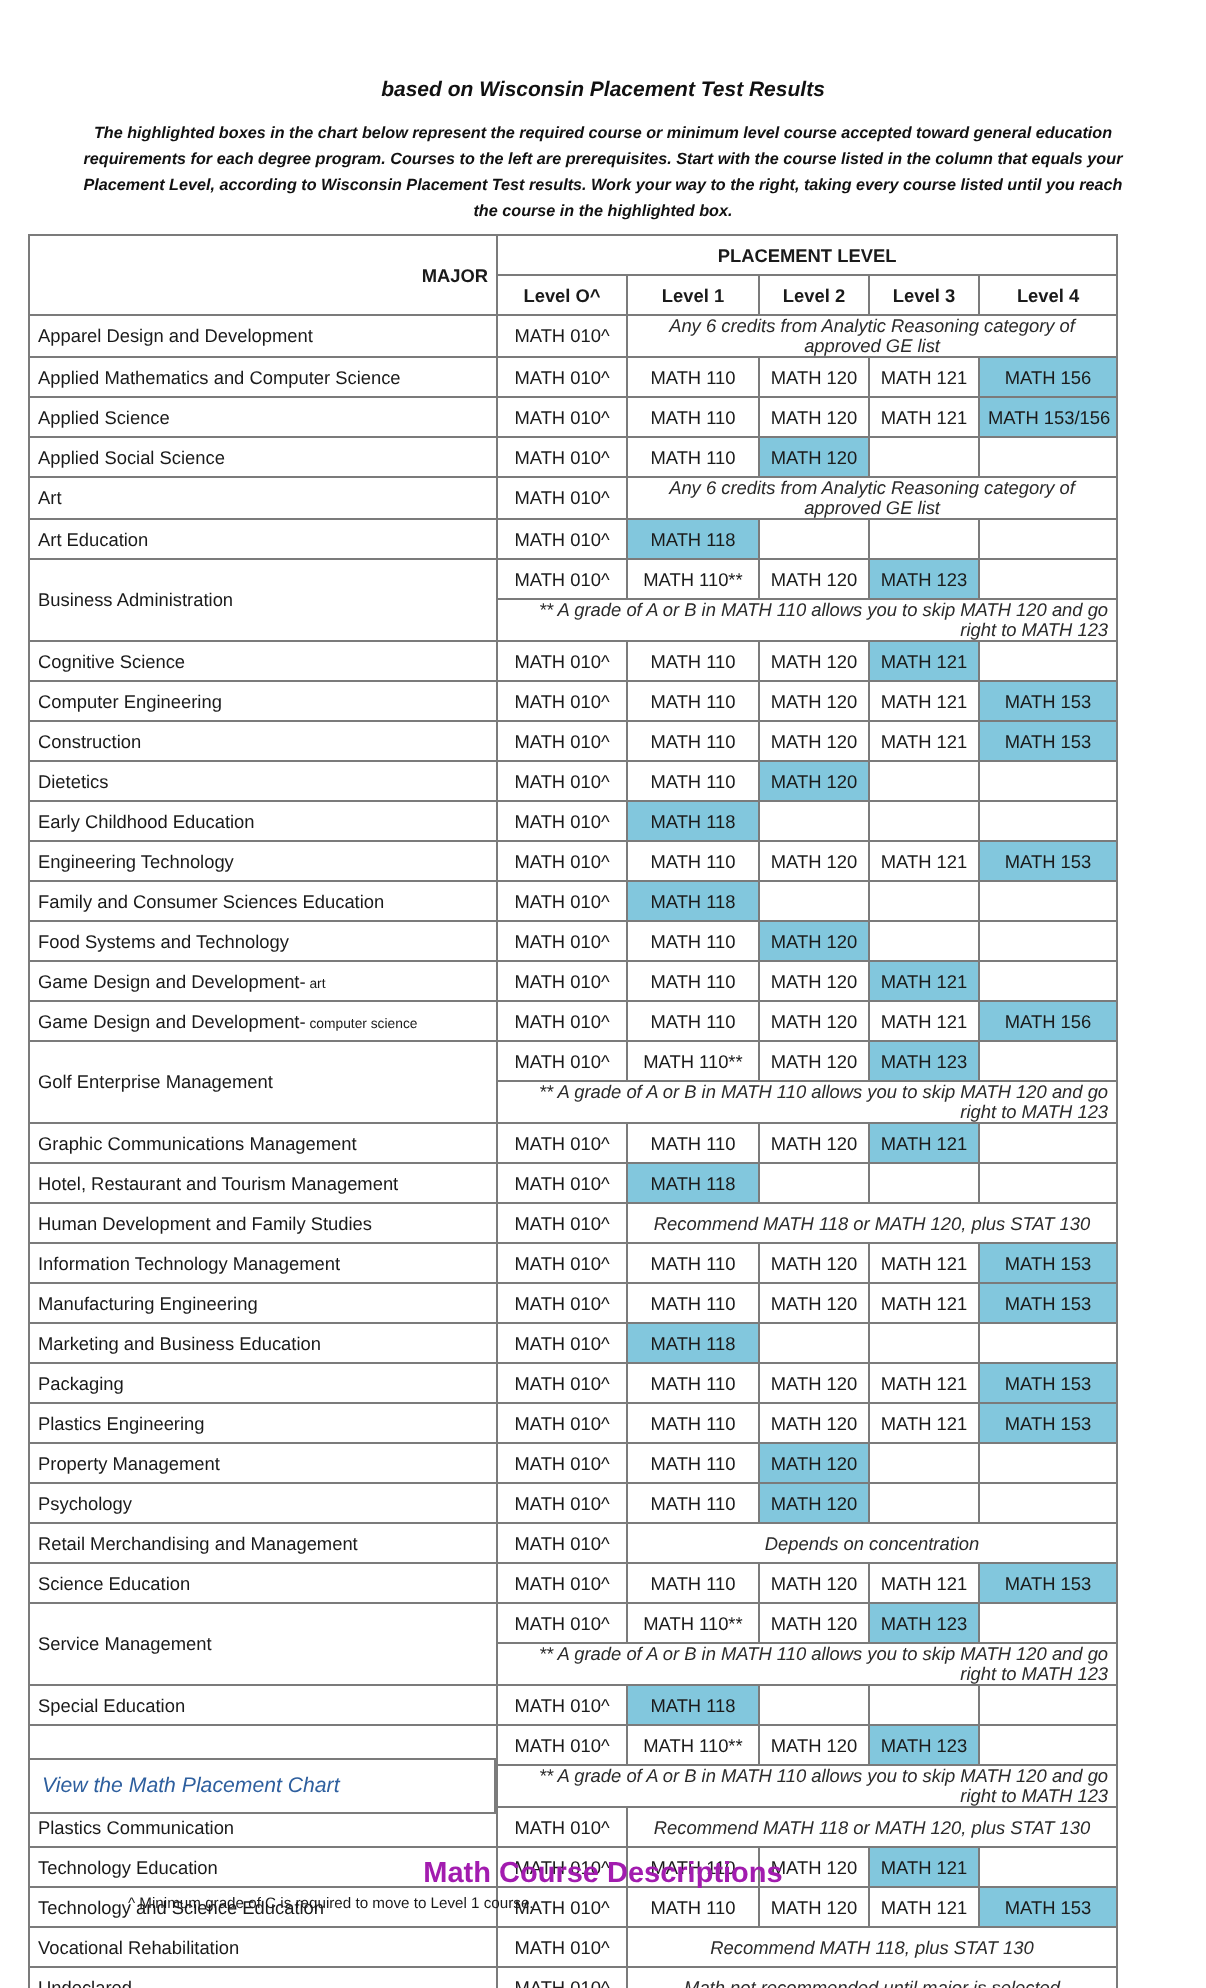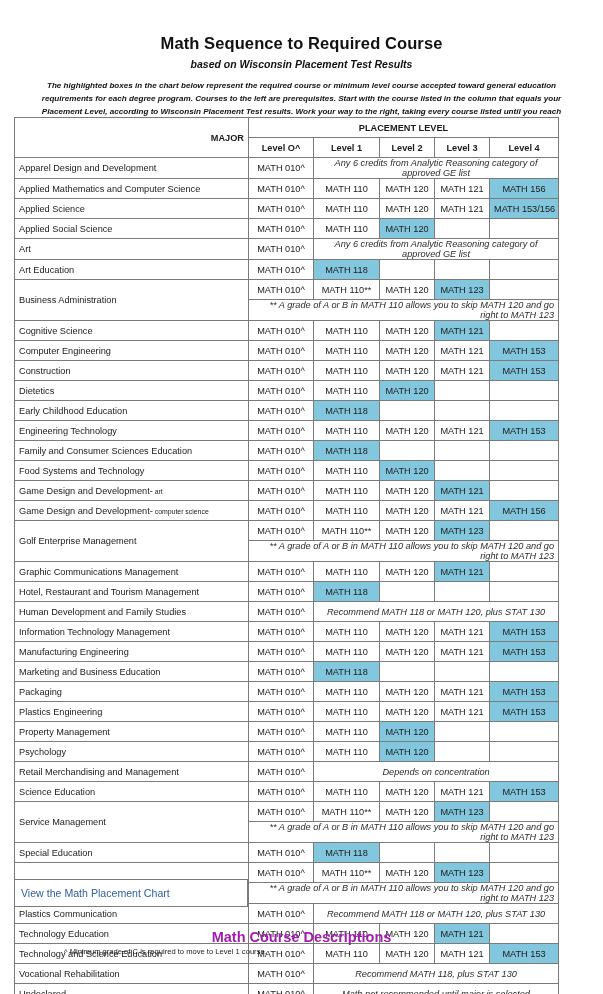--- a/index.html
+++ b/index.html
@@ -73,41 +73,40 @@
   
   table.chart{border:1px solid #6a6a6a;}
 
   
   .linkbox{
     position:absolute;left:14px;top:879px;width:234px;height:28px;
     border:1px solid #7b7b7b;box-sizing:border-box;
     display:flex;align-items:center;padding-left:6px;background:#fff;
   }
   .linkbox a{
-    color:#2e5f9e;font-size:10.6px;text-decoration:none;
+    color:#2e5f9e;font-size:10.6px;text-decoration:none;font-style:italic;
   }
 
   
   .footer-title{
     position:absolute;left:0;right:0;top:929px;text-align:center;
     font-size:14.5px;font-weight:bold;color:#1f5campaign;
   }
   .footer-title{color:#20589b;}
   .footnote{
     position:absolute;left:64px;top:947px;
     font-size:7.6px;color:#1a1a1a;
   }
 </style>
 </head>
 <body>
 
 <div class="page">
 
   <div class="hdr">
-    <div class="title">Math Sequence to Required Course</div>
     <div class="subtitle">based on Wisconsin Placement Test Results</div>
     <div class="intro">The highlighted boxes in the chart below represent the required course or minimum level course accepted toward general education requirements for each degree program. Courses to the left are prerequisites. Start with the course listed in the column that equals your Placement Level, according to Wisconsin Placement Test results. Work your way to the right, taking every course listed until you reach the course in the highlighted box.</div>
   </div>
 
   <div class="tblwrap">
     <table class="chart">
       <colgroup>
         <col class="c0">
           <col class="c1">
           <col class="c2">

